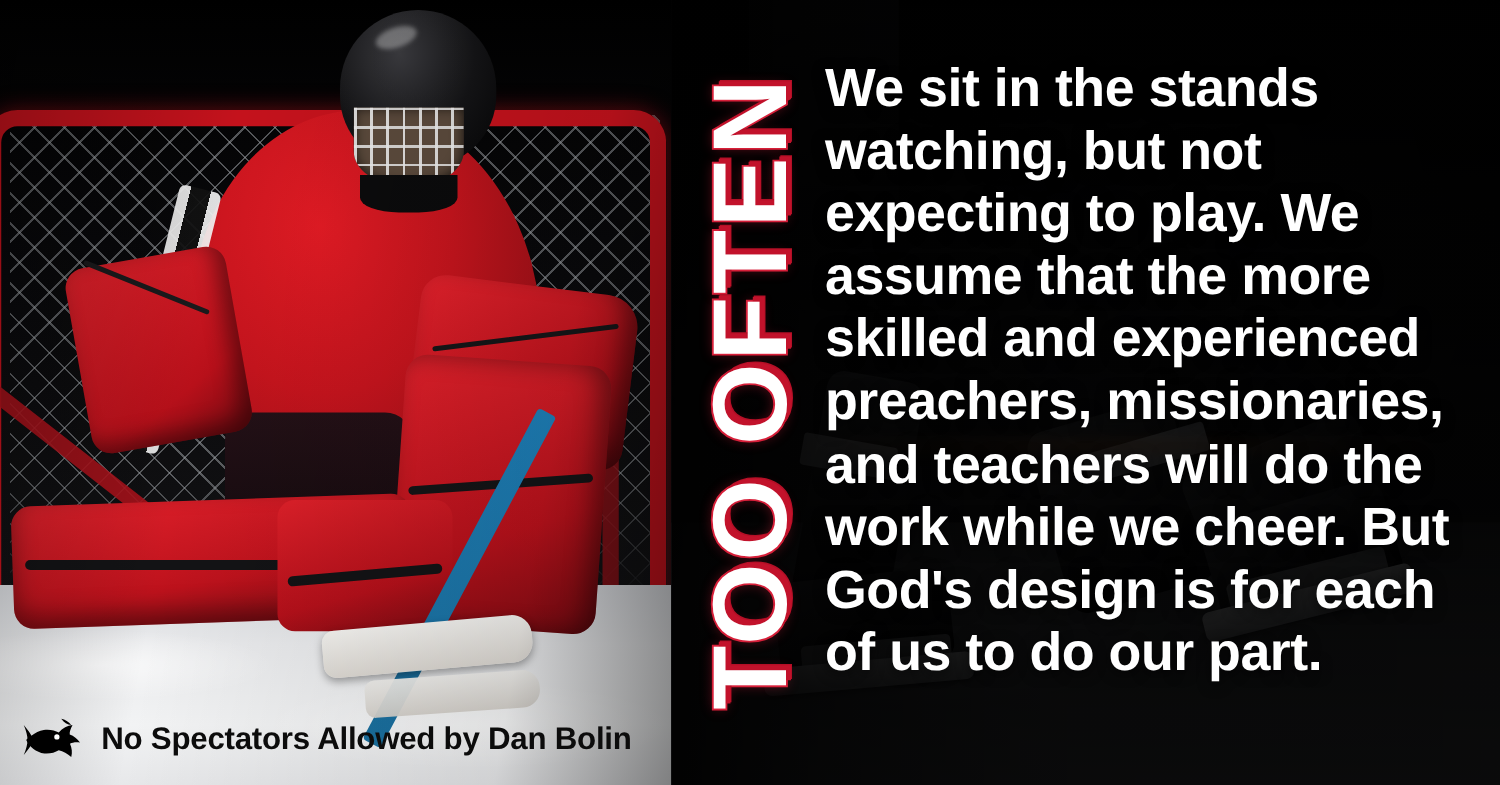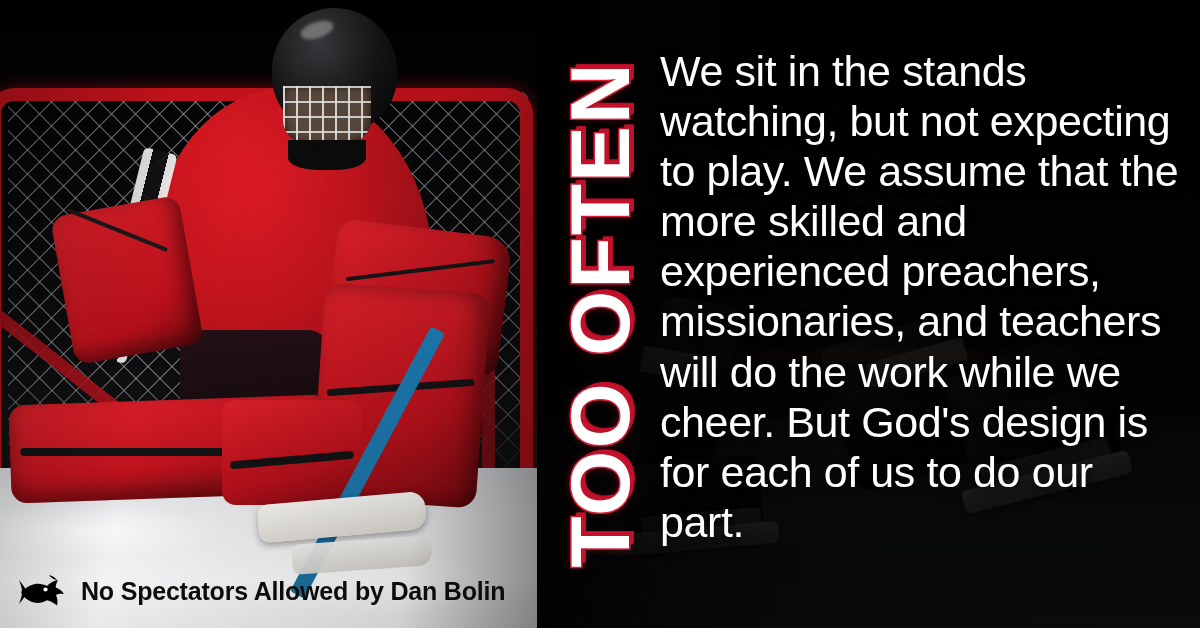--- a/index.html
+++ b/index.html
@@ -274,21 +274,21 @@
 
   
   .quote{
     position:absolute; left:660px; top:46px;
     width:528px;
     z-index:7;
     color:#ffffff;
     font-family:"Liberation Sans", sans-serif;
     font-size:43px;
     line-height:1.165;
-    font-weight:400;
+    font-weight:700;
     letter-spacing:-.4px;
     text-shadow:0 2px 10px rgba(0,0,0,.75);
   }
 
   
   .caption{
     position:absolute; left:18px; bottom:18px;
     display:flex; align-items:center; gap:11px;
     z-index:9;
   }

